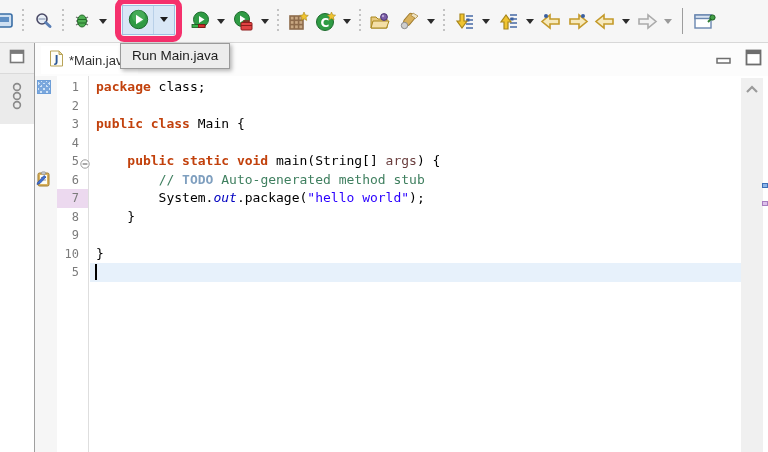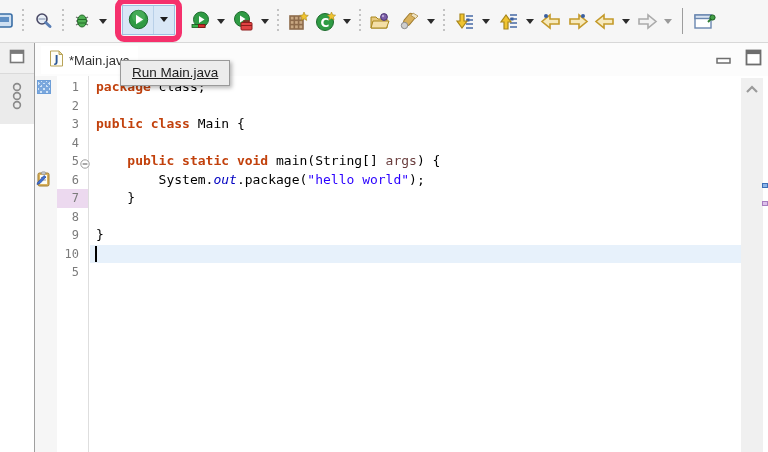--- a/index.html
+++ b/index.html
@@ -43,23 +43,23 @@
           border-left:1px solid #9f9f9f; background:#fff; }
 
   
   .tabbar { position:absolute; left:0; top:0; right:0; height:33px; background:#fcfcfc; }
   .tab { position:absolute; left:6px; top:3px; height:28px; display:flex; align-items:center;
          gap:5px; padding:0 8px; background:#fff; }
   .tab-label { font-size:13px; color:#333; white-space:nowrap; }
   .winbtns { position:absolute; right:6px; top:6px; display:flex; gap:14px; align-items:center; }
 
   
-  .tooltip { position:absolute; left:85px; top:17px; z-index:40; background:#ececec;
+  .tooltip { position:absolute; left:85px; top:0; z-index:40; background:#ececec;
              border:1px solid #9a9a9a; box-shadow:2px 2px 4px rgba(0,0,0,.28);
-             font-size:13.5px; color:#1d1d1d; padding:4px 11px 5px 11px; white-space:nowrap;text-decoration:underline; }
+             font-size:13.5px; color:#1d1d1d; padding:4px 11px 5px 11px; white-space:nowrap; }
 
   
   .editor { position:absolute; left:0; top:33px; right:0; bottom:0; background:#fff;
             font-family:"DejaVu Sans Mono","Liberation Mono",monospace; font-size:13px; }
   .annruler { position:absolute; left:0; top:0; bottom:0; width:22px; background:#f6f6f6; }
   .numcol  { position:absolute; left:22px; top:0; bottom:0; width:32px; background:#fff;
              border-right:1px solid #dedede; }
   .codecol { position:absolute; left:55px; top:0; right:27px; bottom:0; }
 
   .ann-cell, .num-cell, .code-line { height:18.5px; }
@@ -408,20 +408,21 @@
           <div class="num-cell">5</div>
         </div>
     </div>
     <div class="codecol">
       <div class="rows" id="code-rows">
           <div class="code-line"><span class="tk-kw">package</span><span class="tk-pl"> class;</span></div>
           <div class="code-line"></div>
           <div class="code-line"><span class="tk-kw">public class</span><span class="tk-pl"> Main {</span></div>
           <div class="code-line"></div>
           <div class="code-line"><span class="tk-pl">    </span><span class="tk-kw">public static void</span><span class="tk-pl"> main(String[] </span><span class="tk-param">args</span><span class="tk-pl">) {</span></div>
+          <div class="code-line"><span class="tk-pl">        </span><span class="tk-cm">// </span><span class="tk-todo">TODO</span><span class="tk-cm"> Auto-generated method stub</span></div>
           <div class="code-line"><span class="tk-pl">        System.</span><span class="tk-st">out</span><span class="tk-pl">.package(</span><span class="tk-str">"hello world"</span><span class="tk-pl">);</span></div>
           <div class="code-line"><span class="tk-pl">    }</span></div>
           <div class="code-line"></div>
           <div class="code-line"><span class="tk-pl">}</span></div>
           <div class="code-line current"><span class="cursor"></span></div>
         </div>
     </div>
 
     <div class="vscroll">
       <span class="scroll-up">

